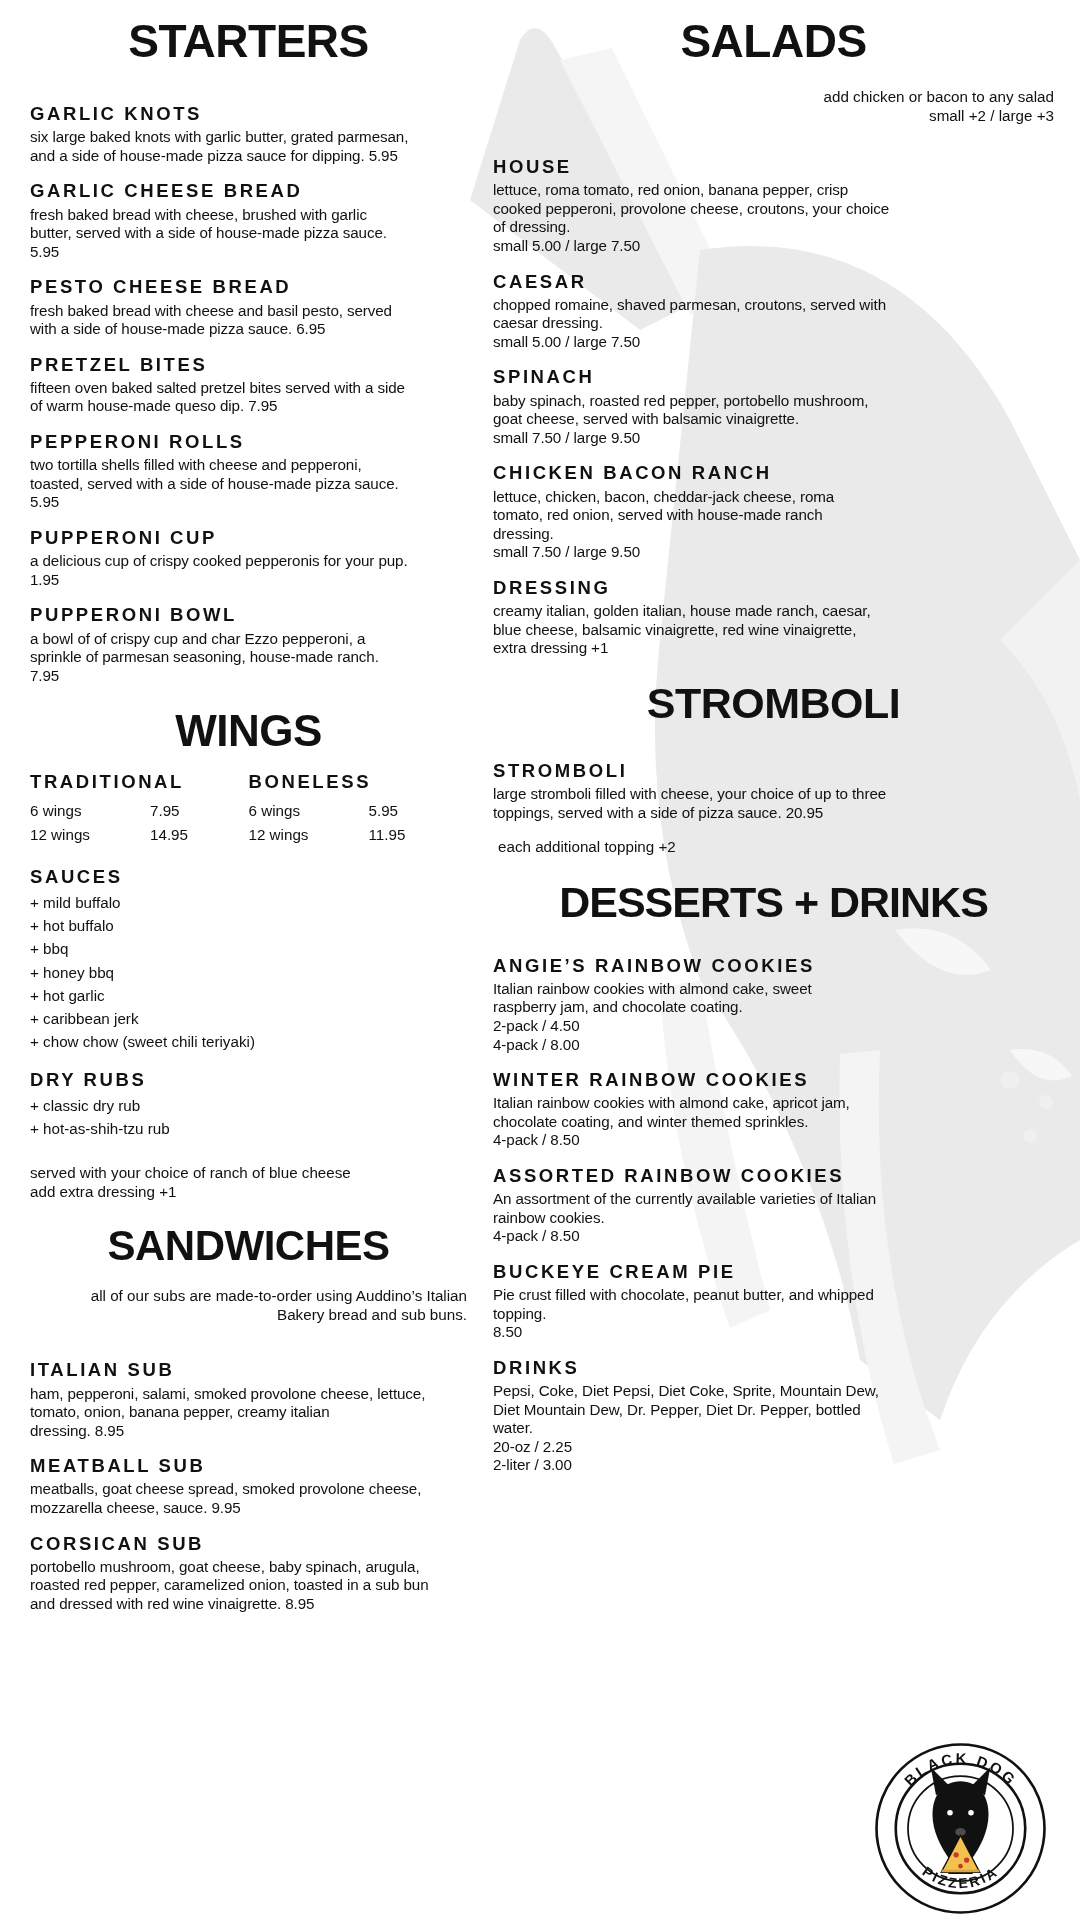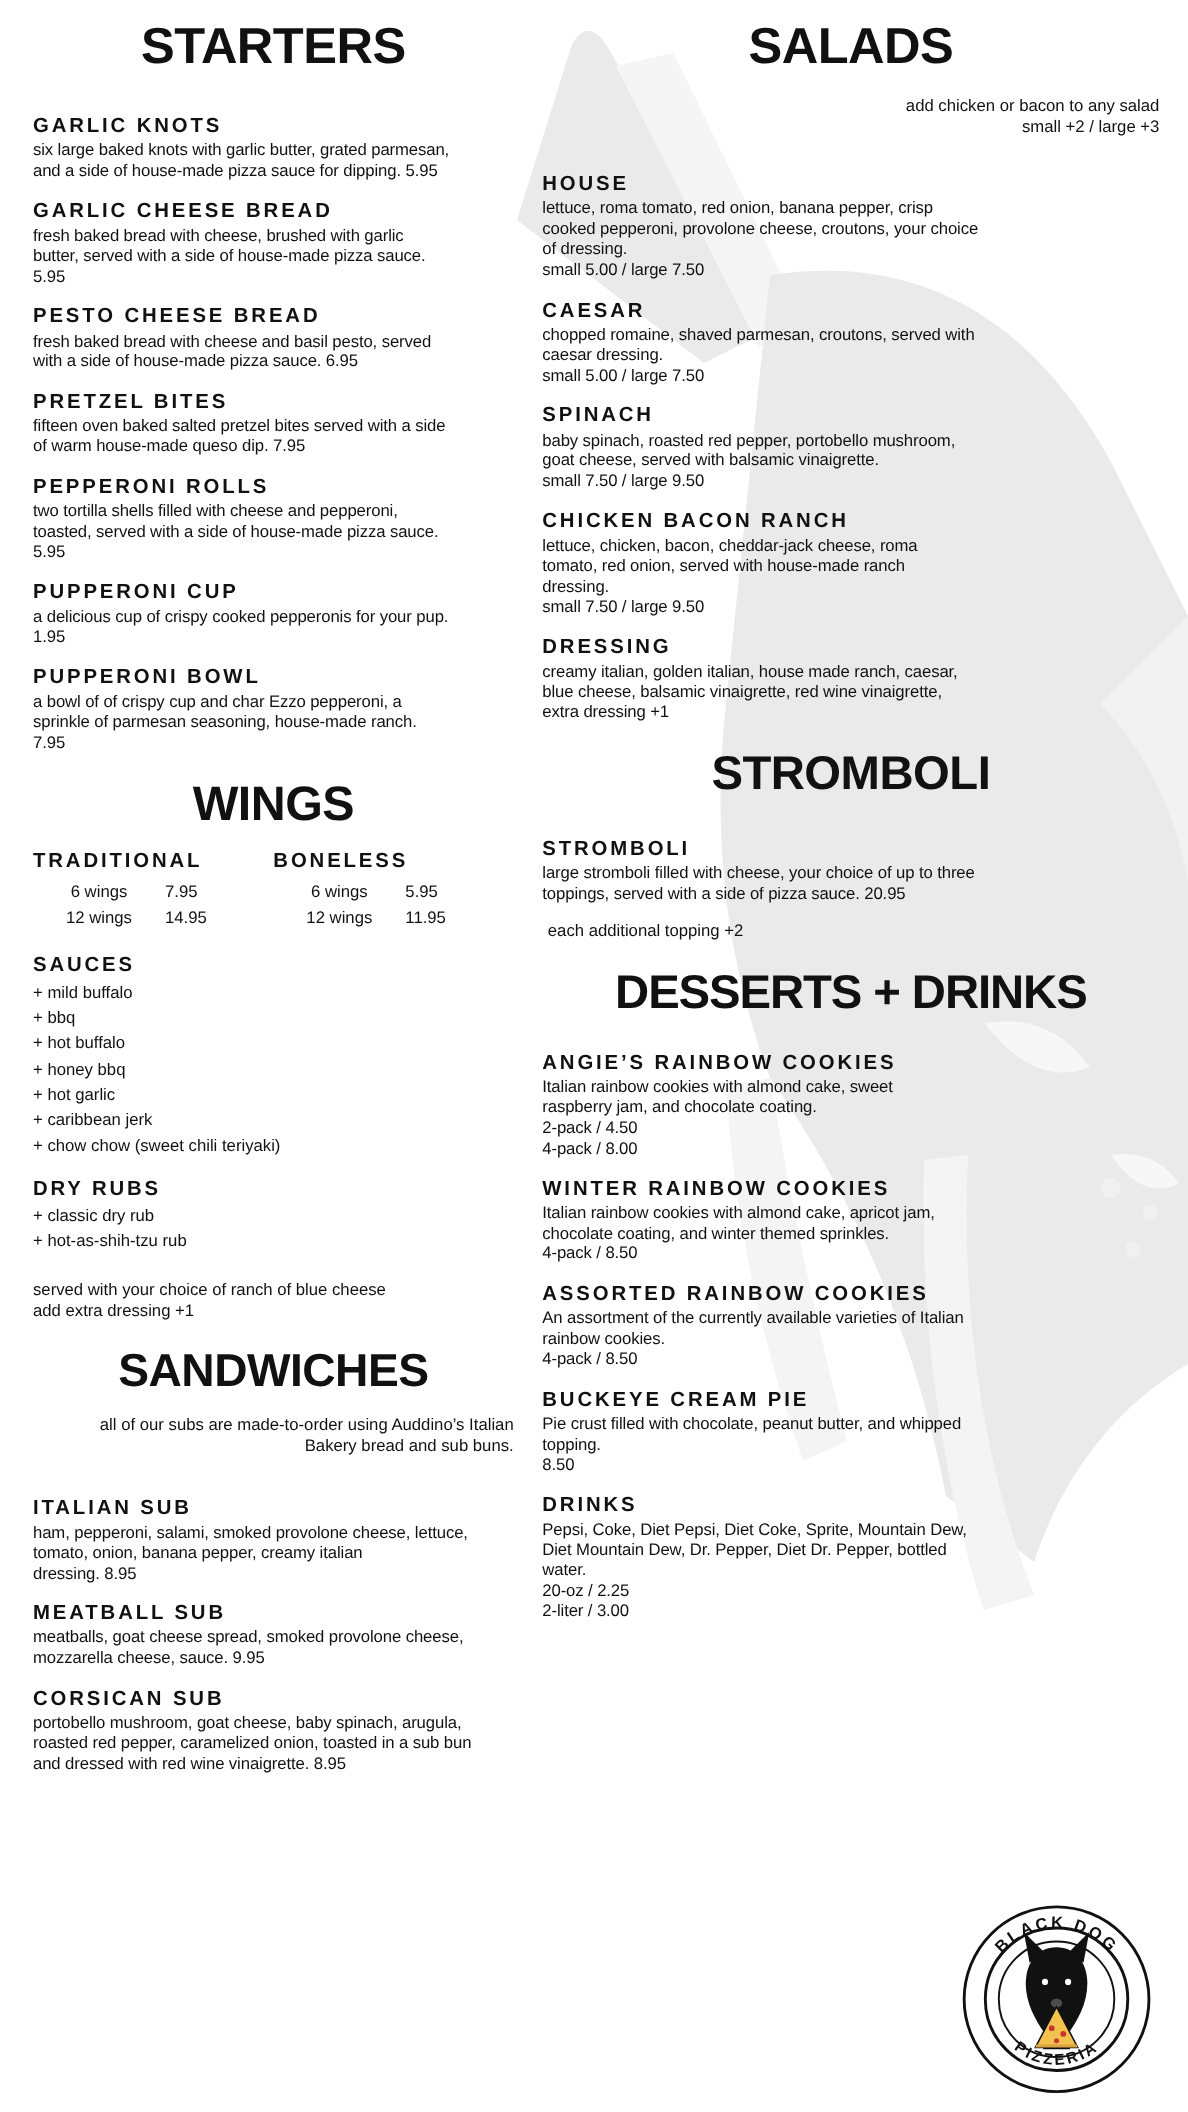--- a/index.html
+++ b/index.html
@@ -25,21 +25,21 @@
     pointer-events: none;
   }
 
   
   .page {
     position: relative;
     z-index: 1;
     width: 1080px;
     height: 1920px;
     display: flex;
-    padding: 18px 12px 15px 12px;
+    padding: 18px 12px 4px 12px;
   }
 
   .col {
     position: relative;
   }
   .col-left  { width: 465px; padding-left: 18px; padding-right: 10px; }
   .col-right { width: 603px; padding-left: 16px; padding-right: 14px; }
 
   
   .section-title {
@@ -90,21 +90,21 @@
     font-weight: 700;
     font-size: 18.5px;
     letter-spacing: 2.6px;
     margin-bottom: 6px;
   }
   .wings-row {
     display: flex;
     font-size: 15.2px;
     line-height: 1.55;
   }
-  .wings-qty   { width: 120px; text-align: center; }
+  .wings-qty   { width: 120px; }
   .wings-price { width: 90px; }
 
   .list-head {
     font-weight: 700;
     font-size: 18.5px;
     letter-spacing: 2.6px;
     margin-bottom: 3px;
   }
   .list-item {
     font-size: 15.2px;
@@ -218,22 +218,22 @@
           <span class="wings-price">11.95</span>
         </div>
       </div>
     </div>
 
     <div class="spacer-20"></div>
 
     <div>
       <div class="list-head">SAUCES</div>
       <div class="list-item">+ mild buffalo</div>
+      <div class="list-item">+ hot buffalo</div>
       <div class="list-item">+ bbq</div>
-      <div class="list-item">+ hot buffalo</div>
       <div class="list-item">+ honey bbq</div>
       <div class="list-item">+ hot garlic</div>
       <div class="list-item">+ caribbean jerk</div>
       <div class="list-item">+ chow chow (sweet chili teriyaki)</div>
     </div>
 
     <div class="spacer-16"></div>
 
     <div>
       <div class="list-head">DRY RUBS</div>

